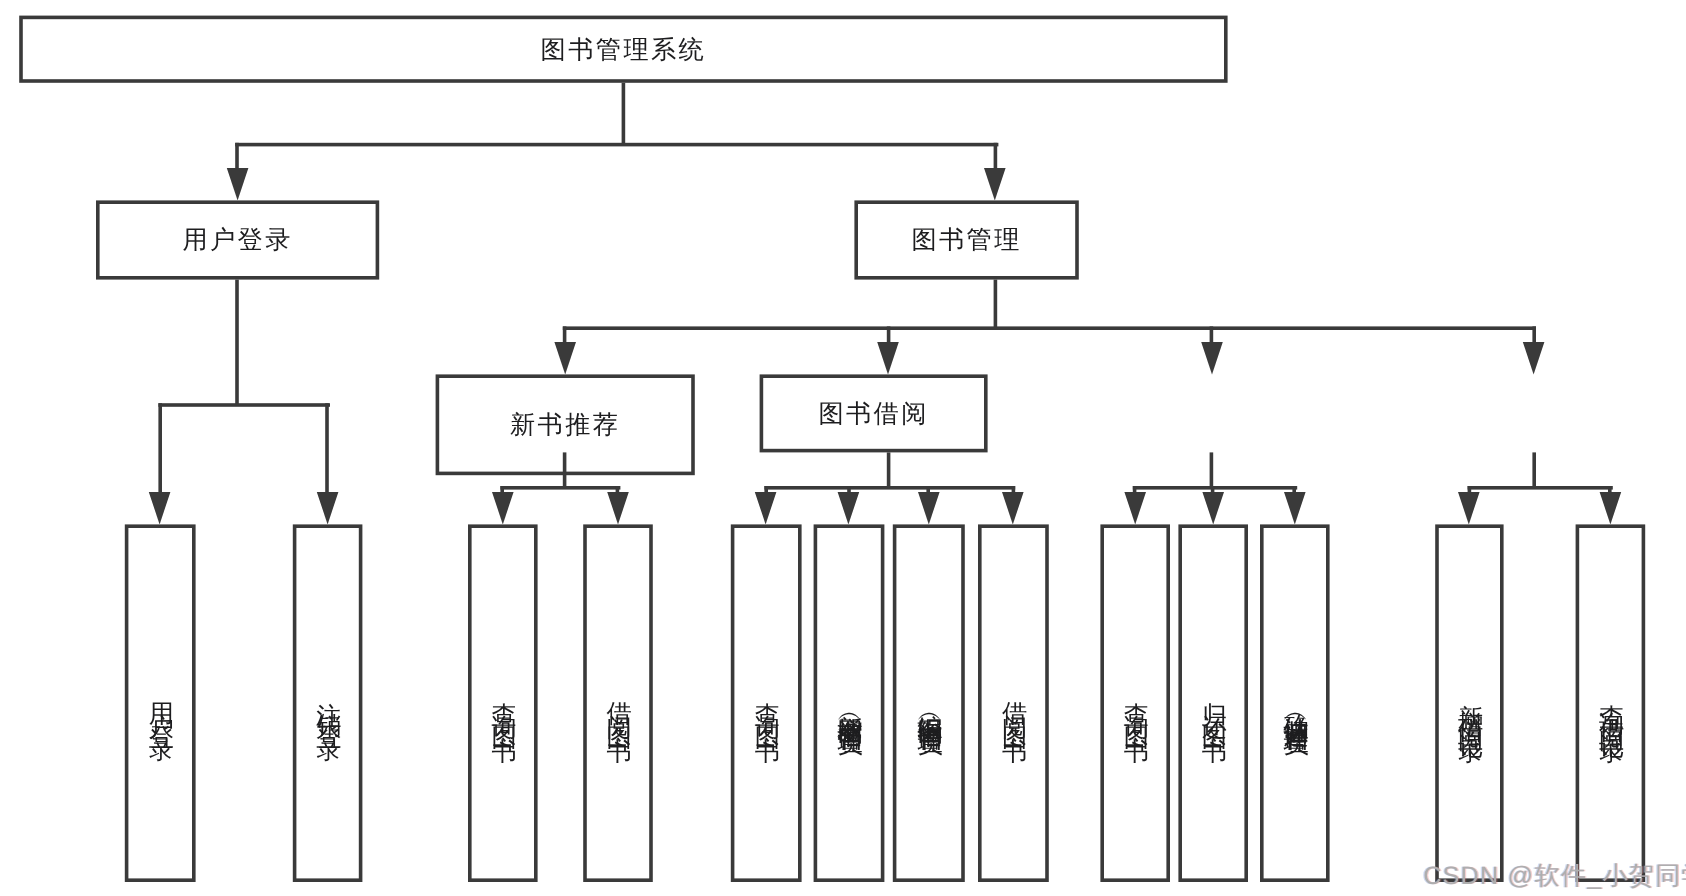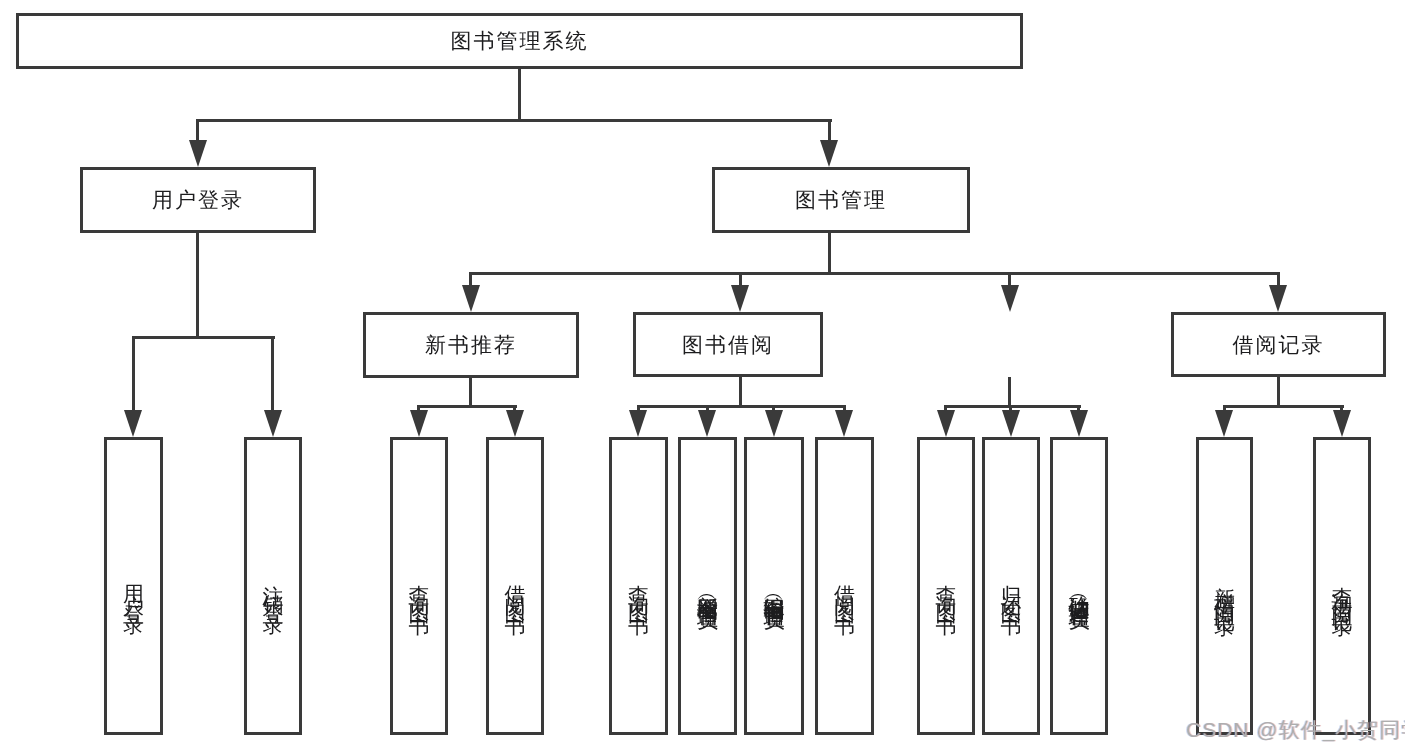--- a/index.html
+++ b/index.html
@@ -61,43 +61,42 @@
   <div class="box" style="left:16px; top:13px; width:1007px; height:56px">图书管理系统</div>
 
   <div class="vline" style="left:518px; top:69px;  height:52px"></div>
   <div class="hline" style="left:196px; top:119px; width:636px"></div>
   <div class="vline" style="left:196px; top:119px; height:23px"></div>
   <div class="vline" style="left:828px; top:119px; height:23px"></div>
   <div class="arrow" style="left:189px; top:140px"></div>
   <div class="arrow" style="left:820px; top:140px"></div>
 
   <div class="box" style="left:80px;  top:167px; width:236px; height:66px">用户登录</div>
-  <div class="box" style="left:712px; top:167px; width:258px; height:66px">图书管理</div>
+  <div class="box" style="left:712px; top:167px; width:187px; height:66px">图书管理</div>
 
   <div class="vline" style="left:196px; top:233px; height:105px"></div>
   <div class="hline" style="left:132px; top:336px; width:143px"></div>
   <div class="vline" style="left:132px; top:336px; height:76px"></div>
   <div class="vline" style="left:271px; top:336px; height:76px"></div>
   <div class="arrow" style="left:124px; top:410px"></div>
   <div class="arrow" style="left:264px; top:410px"></div>
 
   <div class="vline" style="left:828px;  top:233px; height:41px"></div>
   <div class="hline" style="left:469px;  top:272px; width:811px"></div>
   <div class="vline" style="left:469px;  top:272px; height:15px"></div>
   <div class="vline" style="left:739px;  top:272px; height:15px"></div>
   <div class="vline" style="left:1008px; top:272px; height:15px"></div>
   <div class="vline" style="left:1277px; top:272px; height:15px"></div>
   <div class="arrow" style="left:462px;  top:285px"></div>
   <div class="arrow" style="left:731px;  top:285px"></div>
   <div class="arrow" style="left:1001px; top:285px"></div>
   <div class="arrow" style="left:1269px; top:285px"></div>
 
-  <div class="box" style="left:363px;  top:312px; width:216px; height:66px">新书推荐</div>
+  <div class="box" style="left:363px;  top:312px; width:216px; height:84px">新书推荐</div>
   <div class="box" style="left:633px;  top:312px; width:190px; height:65px">图书借阅</div>
-  <div class="box" style="left:1171px; top:312px; width:215px; height:65px">借阅记录</div>
 
   <div class="vline" style="left:469px; top:377px; height:30px"></div>
   <div class="hline" style="left:417px; top:405px; width:100px"></div>
   <div class="vline" style="left:417px; top:405px; height:8px"></div>
   <div class="vline" style="left:513px; top:405px; height:8px"></div>
   <div class="arrow" style="left:410px; top:410px"></div>
   <div class="arrow" style="left:506px; top:410px"></div>
 
   <div class="vline" style="left:739px; top:377px; height:30px"></div>
   <div class="hline" style="left:637px; top:405px; width:209px"></div>

